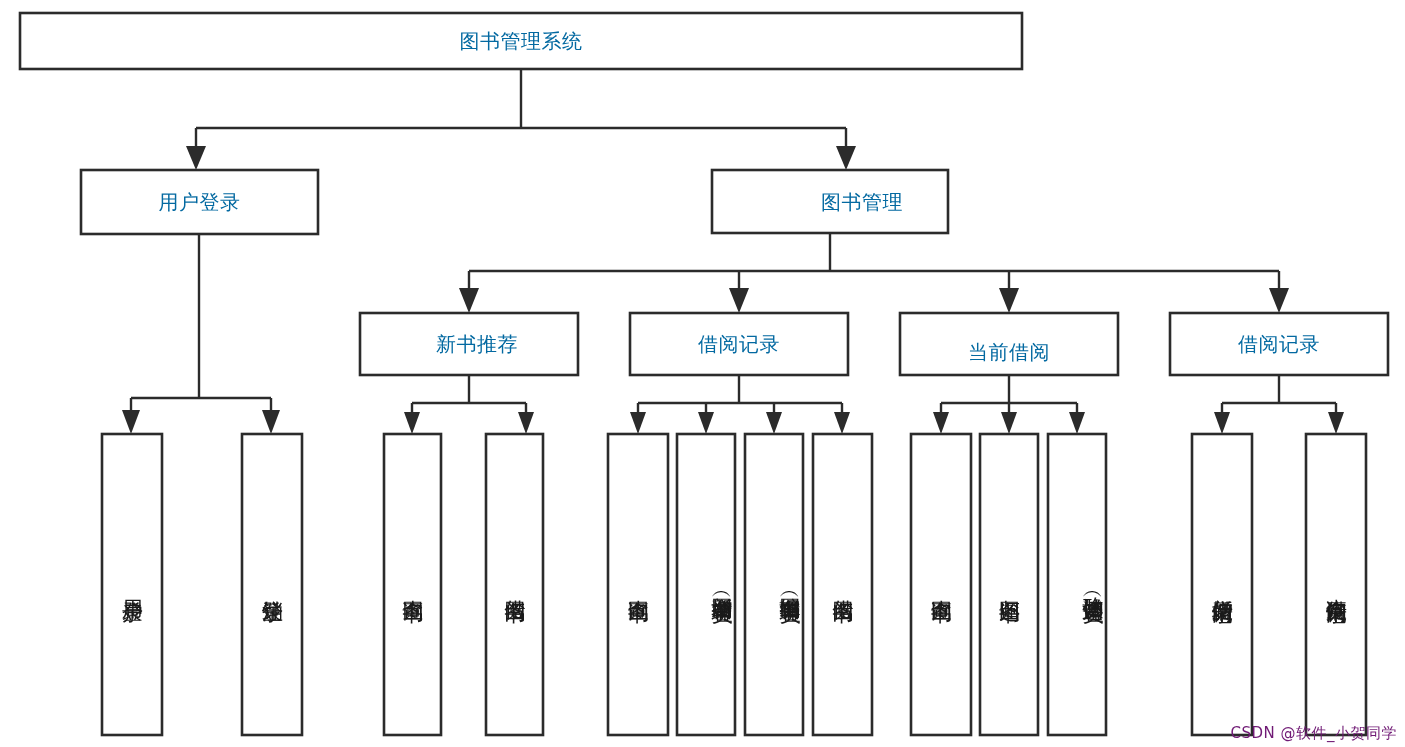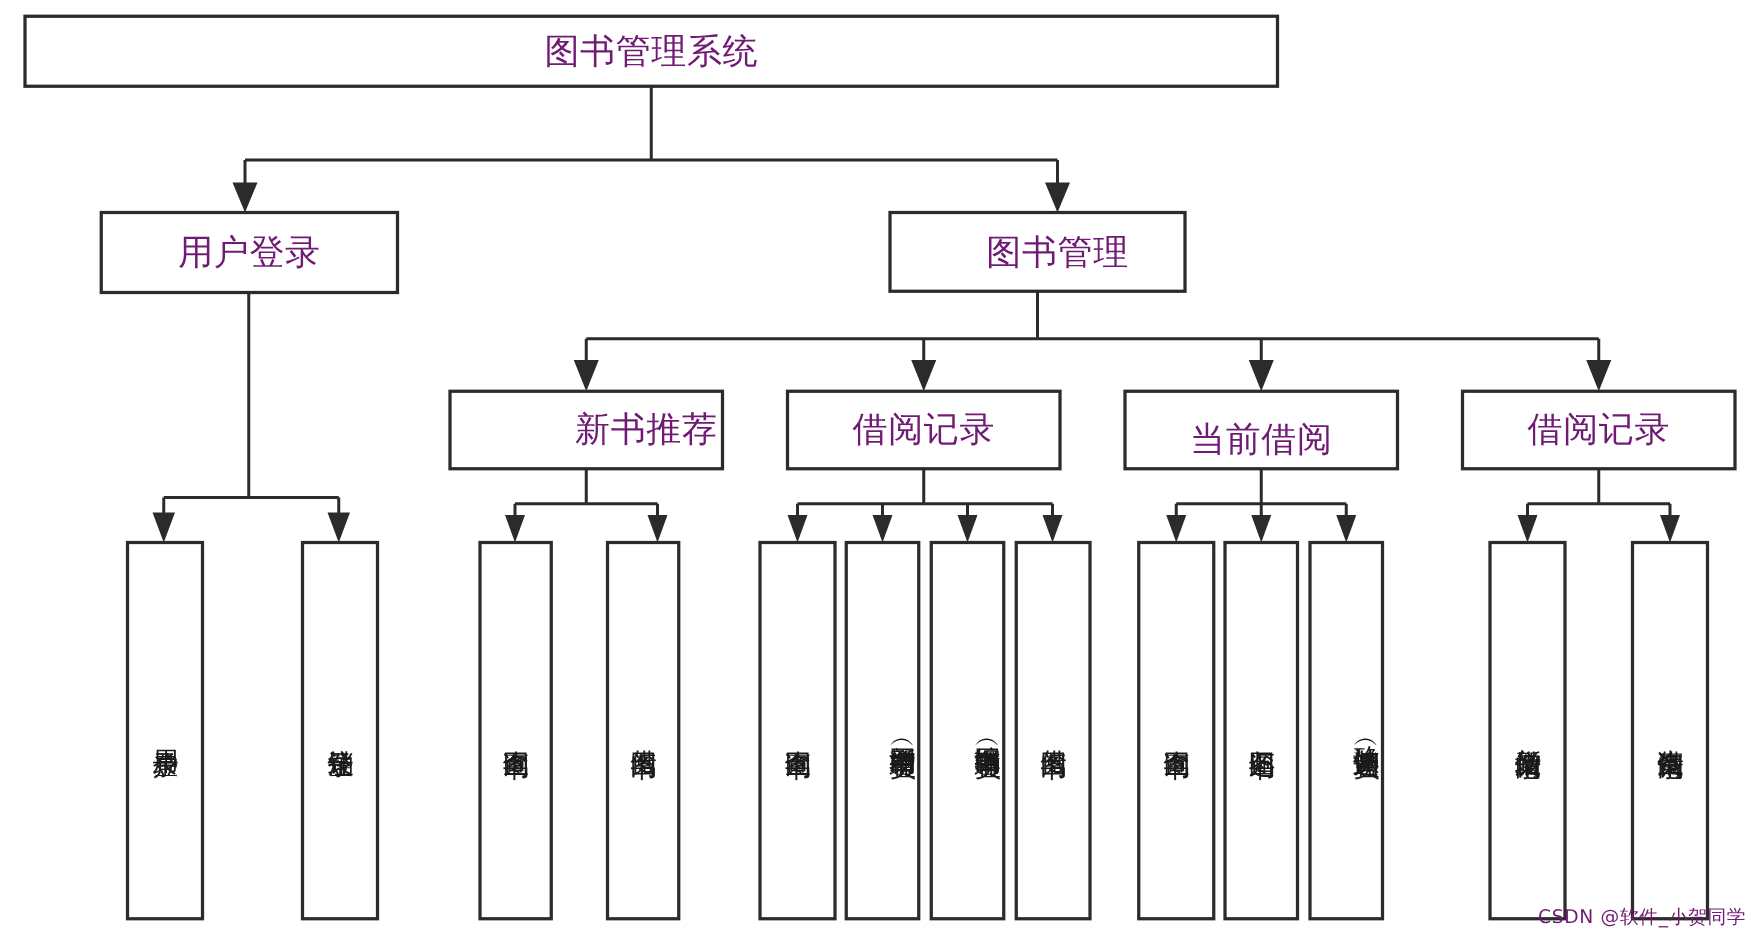--- a/index.html
+++ b/index.html
@@ -39,22 +39,22 @@
   }
   .arrowhead {
     fill: #2b2b2b;
     stroke: none;
   }
   .node-label-h {
     position: absolute;
     display: flex;
     align-items: center;
     justify-content: center;
-    color: #701a75;
-    font-size: 28px;
+    color: #0369a1;
+    font-size: 20px;
     line-height: 1.2;
     letter-spacing: 0.5px;
     white-space: nowrap;
     pointer-events: none;
   }
   .node-label-v {
     position: absolute;
     display: flex;
     align-items: center;
     justify-content: center;
@@ -184,23 +184,23 @@
 
     <rect class="nodebox" x="1192" y="434" width="60" height="301"></rect>
     <rect class="nodebox" x="1306" y="434" width="60" height="301"></rect>
 
   </svg>
 
   <div class="node-label-h" style="left:20px; top:13px; width:1002px; height:56px;">图书管理系统</div>
 
   <div class="node-label-h" style="left:81px; top:170px; width:237px; height:64px;">用户登录</div>
 
-  <div class="node-label-h" style="left:728px; top:170px; width:236px; height:63px;">图书管理</div>
-
-  <div class="node-label-h" style="left:360px; top:313px; width:234px; height:62px;margin-left:40px;">新书推荐</div>
+  <div class="node-label-h" style="left:744px; top:170px; width:236px; height:63px;">图书管理</div>
+
+  <div class="node-label-h" style="left:360px; top:313px; width:234px; height:62px;">新书推荐</div>
 
   <div class="node-label-h" style="left:630px; top:313px; width:218px; height:62px;">借阅记录</div>
 
   <div class="node-label-h" style="left:900px; top:313px; width:218px; height:78px;">当前借阅</div>
 
   <div class="node-label-h" style="left:1170px; top:313px; width:218px; height:62px;">借阅记录</div>
 
   <div class="node-label-v" style="left:102px; top:434px; width:60px; height:301px;">用户登录</div>
 
   <div class="node-label-v" style="left:242px; top:434px; width:60px; height:301px;">注销登录</div>

